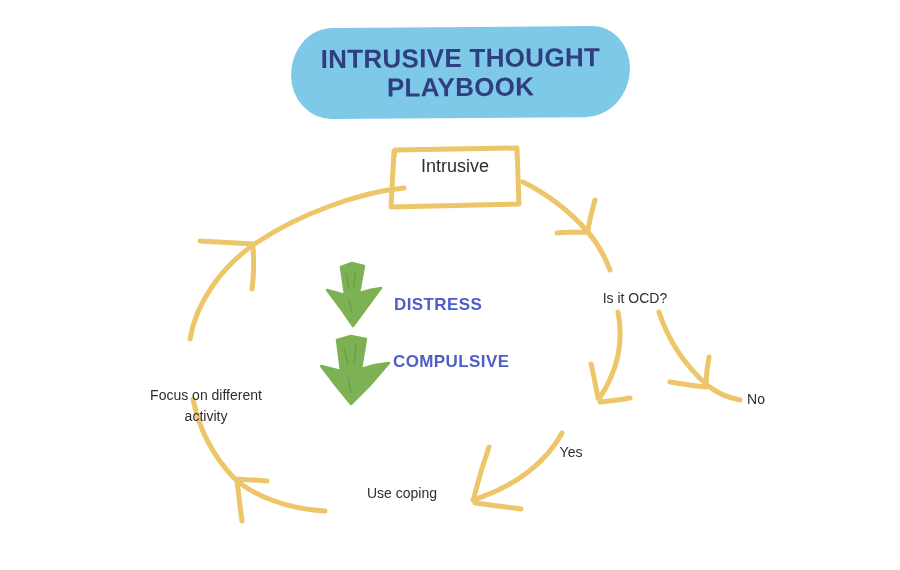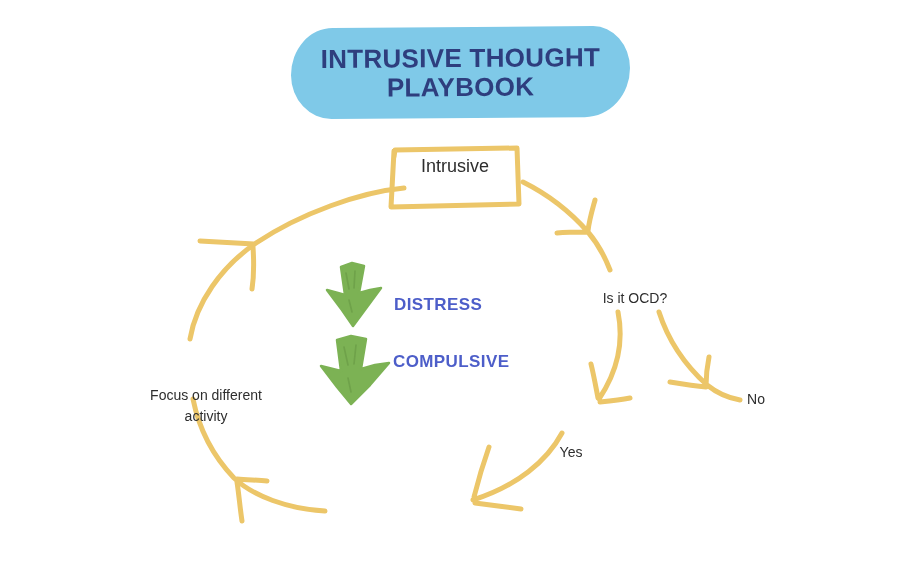--- a/index.html
+++ b/index.html
@@ -101,20 +101,21 @@
   <div class="t yes-label">Yes</div>
 
   <div class="t no-label">No</div>
 
   <div class="t focus-label">
     <div>Focus on different</div>
     <div>activity</div>
   </div>
 
   <div class="t coping-label">
+    <div>Use coping</div>
   </div>
 
   <div class="blue distress-label">DISTRESS</div>
 
   <div class="blue compulsive-label">
     <div>COMPULSIVE</div>
   </div>
 
 </div>
 

